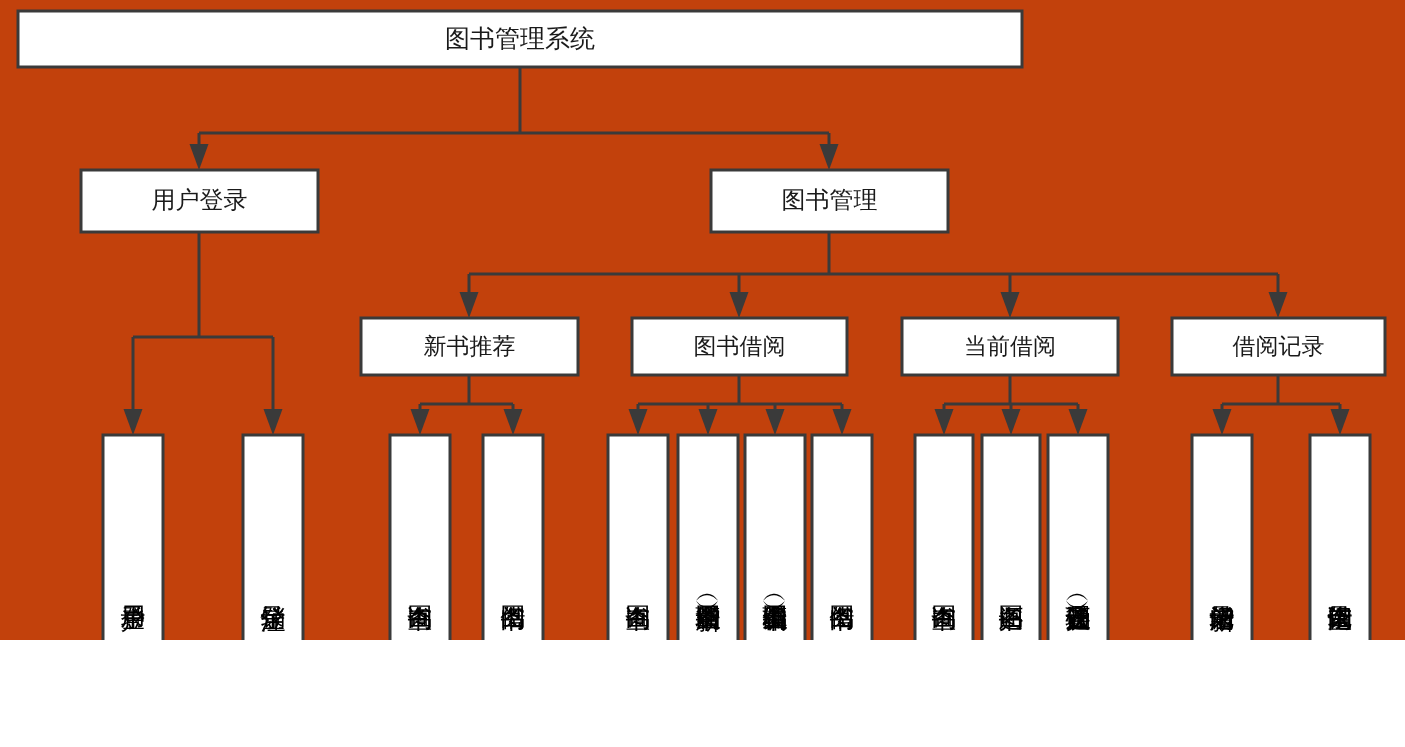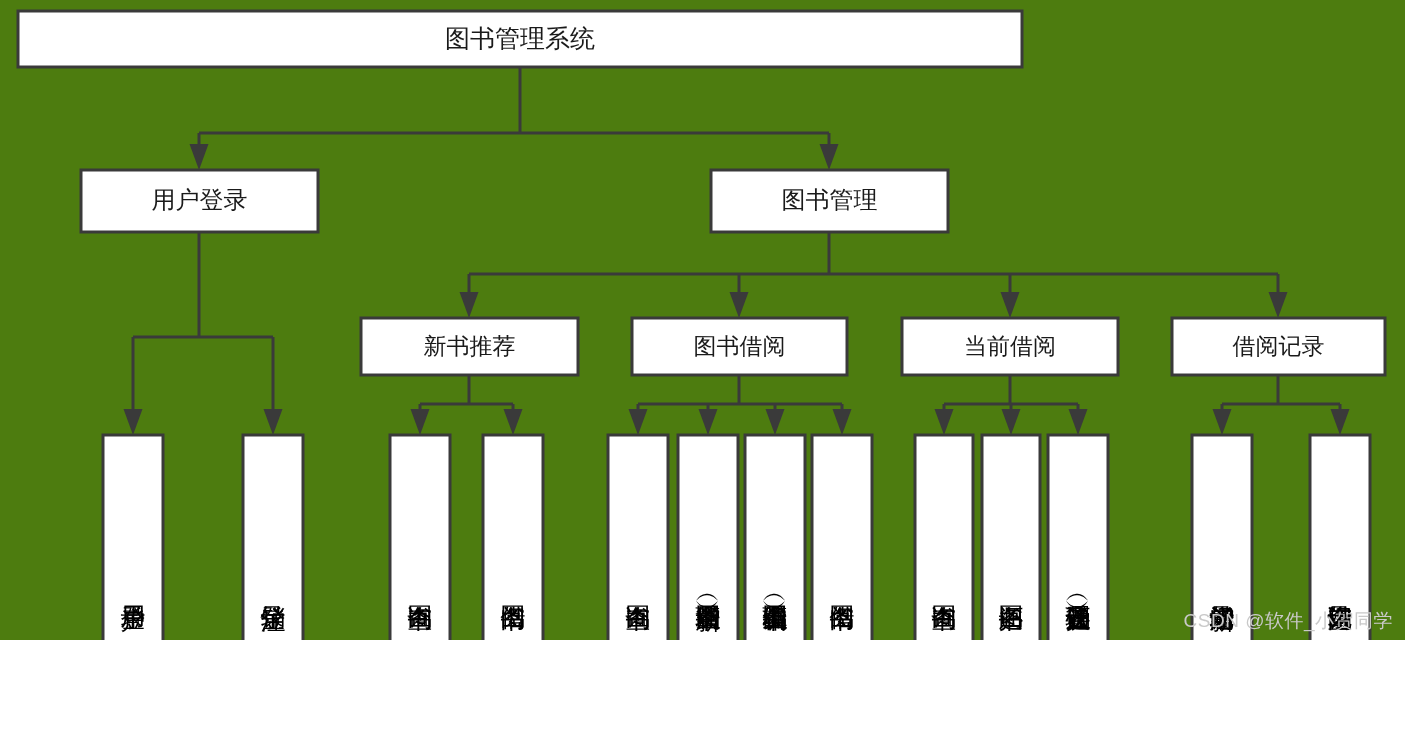--- a/index.html
+++ b/index.html
@@ -7,21 +7,21 @@
     padding: 0;
     background: #ffffff;
   }
   body {
     font-family: "Liberation Sans", "DejaVu Sans", sans-serif;
   }
   #stage {
     position: relative;
     width: 1405px;
     height: 640px;
-    background: #4d7c0f;
+    background: #c2410c;
     overflow: hidden;
   }
   #diagram {
     position: absolute;
     left: 0;
     top: 0;
     width: 1405px;
     height: 747px;
   }
   .node-box {
@@ -244,15 +244,14 @@
         </g>
         <g>
           <rect class="node-box" x="1310" y="435" width="60" height="302"></rect>
           <foreignObject x="1311" y="436" width="58" height="300"><div xmlns="http://www.w3.org/1999/xhtml" style="width: 100%; height: 100%; display: flex; align-items: center; justify-content: center;">
               <span class="leaf-label">查询借阅记录</span>
             </div></foreignObject>
         </g>
       </g>
   </svg>
 
-  <div class="watermark">CSDN @软件_小贺同学</div>
 
 </div>
 
 </body></html>

